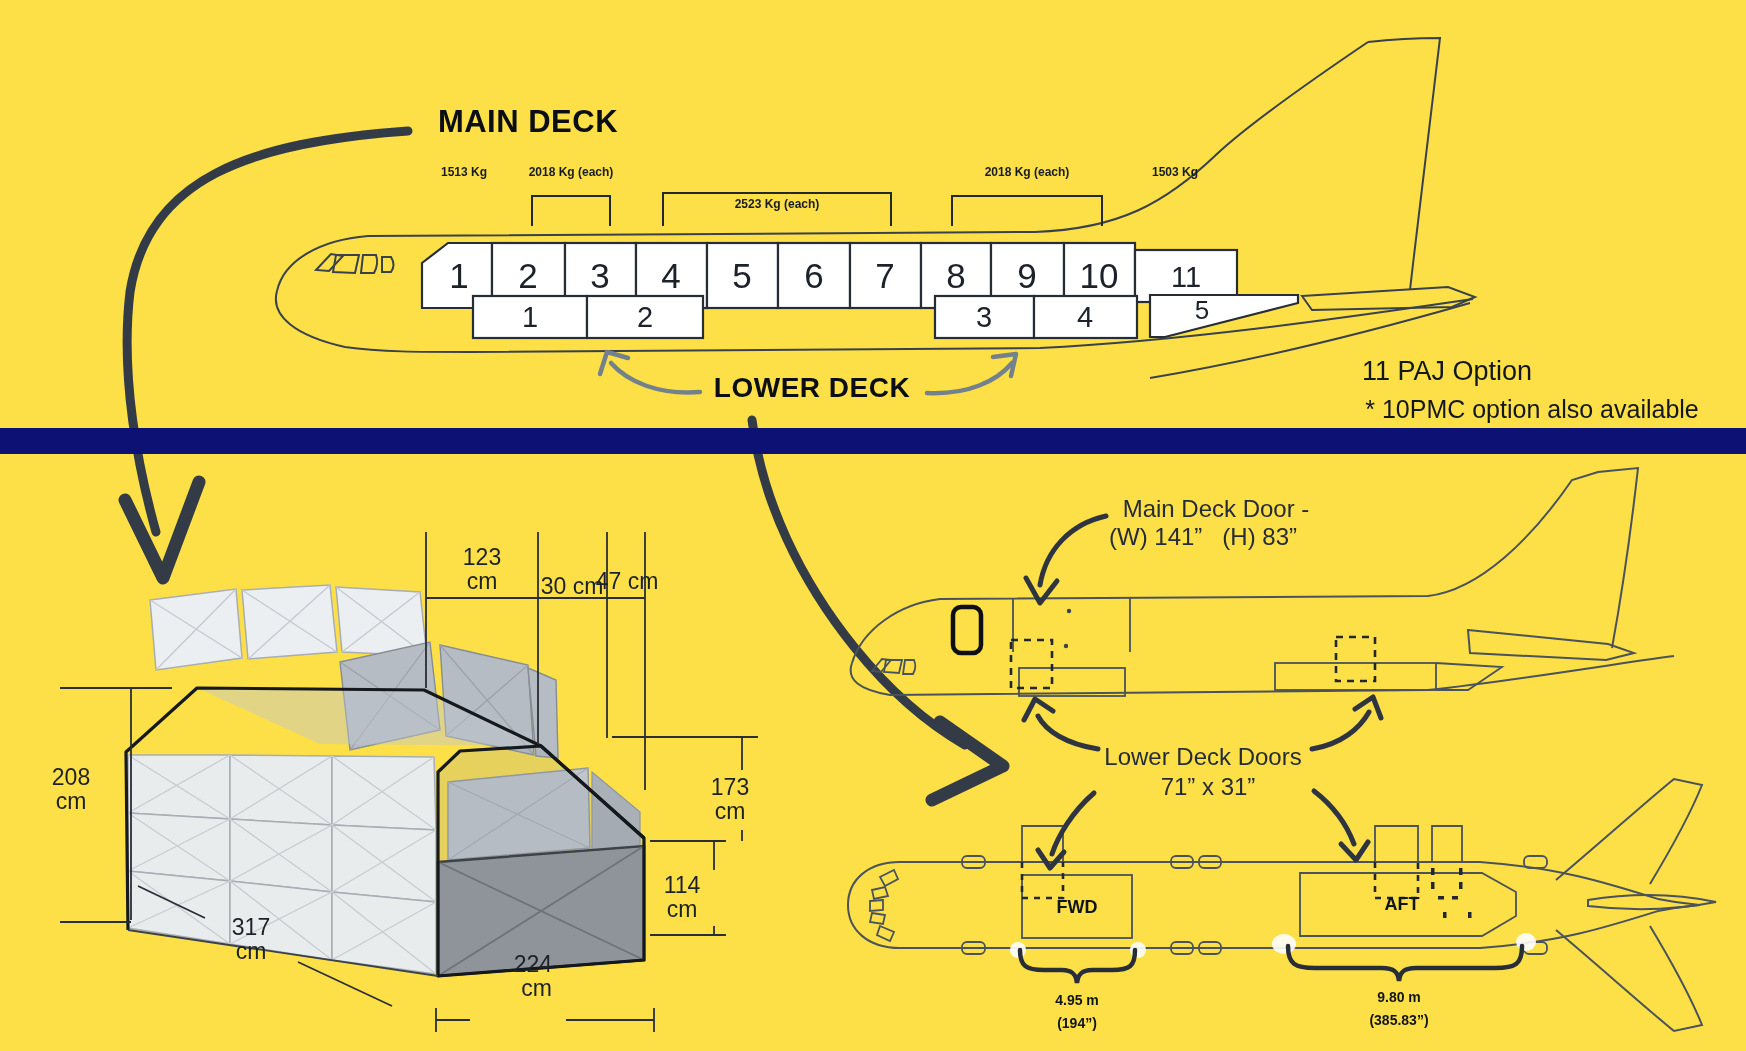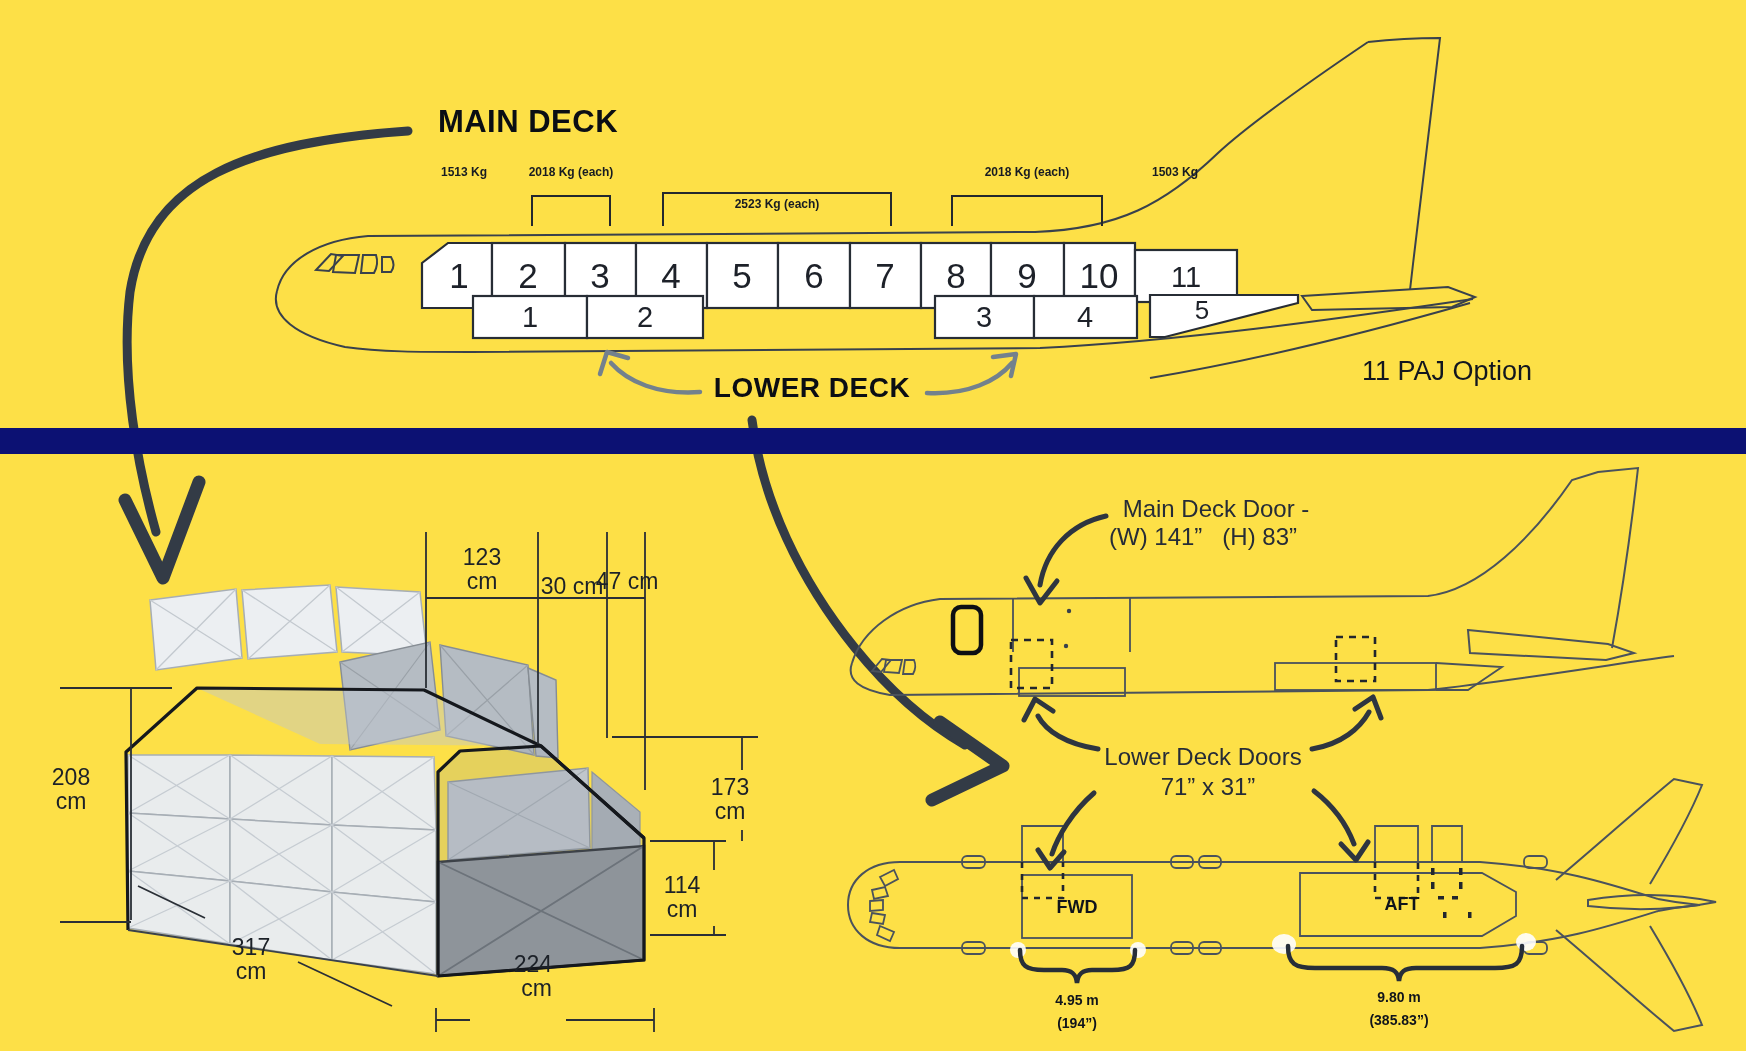--- a/index.html
+++ b/index.html
@@ -311,28 +311,29 @@
 
   <div class="lbl posnum small" style="left:530px;top:317px;">1</div>
   <div class="lbl posnum small" style="left:645px;top:317px;">2</div>
   <div class="lbl posnum small" style="left:984px;top:317px;">3</div>
   <div class="lbl posnum small" style="left:1085px;top:317px;">4</div>
   <div class="lbl posnum tiny" style="left:1202px;top:310px;">5</div>
 
   <div class="lbl title" style="left:812px;top:388px;font-size:28px;">LOWER DECK</div>
 
   <div class="lbl note" style="left:1447px;top:371px;">11 PAJ Option</div>
+  <div class="lbl note2" style="left:1532px;top:409px;">* 10PMC option also available</div>
 
   <div class="lbl dim" style="left:482px;top:570px;">123 cm</div>
   <div class="lbl dim" style="left:572px;top:587px;">30 cm</div>
   <div class="lbl dim" style="left:627px;top:582px;">47 cm</div>
   <div class="lbl dim" style="left:71px;top:760px;margin-top:30px;">208 cm</div>
   <div class="lbl dim" style="left:730px;top:800px;">173 cm</div>
   <div class="lbl dim" style="left:682px;top:898px;text-align:center;">114 cm</div>
-  <div class="lbl dim" style="left:251px;top:960px;text-align:center;">317 cm</div>
+  <div class="lbl dim" style="left:251px;top:940px;text-align:center;">317 cm</div>
   <div class="lbl dim" style="left:517px;top:977px;text-align:right;">224 cm</div>
 
   <div class="lbl doortxt" style="left:1216px;top:509px;">Main Deck Door -</div>
   <div class="lbl doortxt" style="left:1203px;top:537px;">(W) 141”   (H) 83”</div>
   <div class="lbl doortxt" style="left:1203px;top:757px;">Lower Deck Doors</div>
   <div class="lbl doortxt" style="left:1208px;top:787px;">71” x 31”</div>
 
   <div class="lbl holdlbl" style="left:1077px;top:907px;">FWD</div>
   <div class="lbl holdlbl" style="left:1402px;top:904px;">AFT</div>
 

